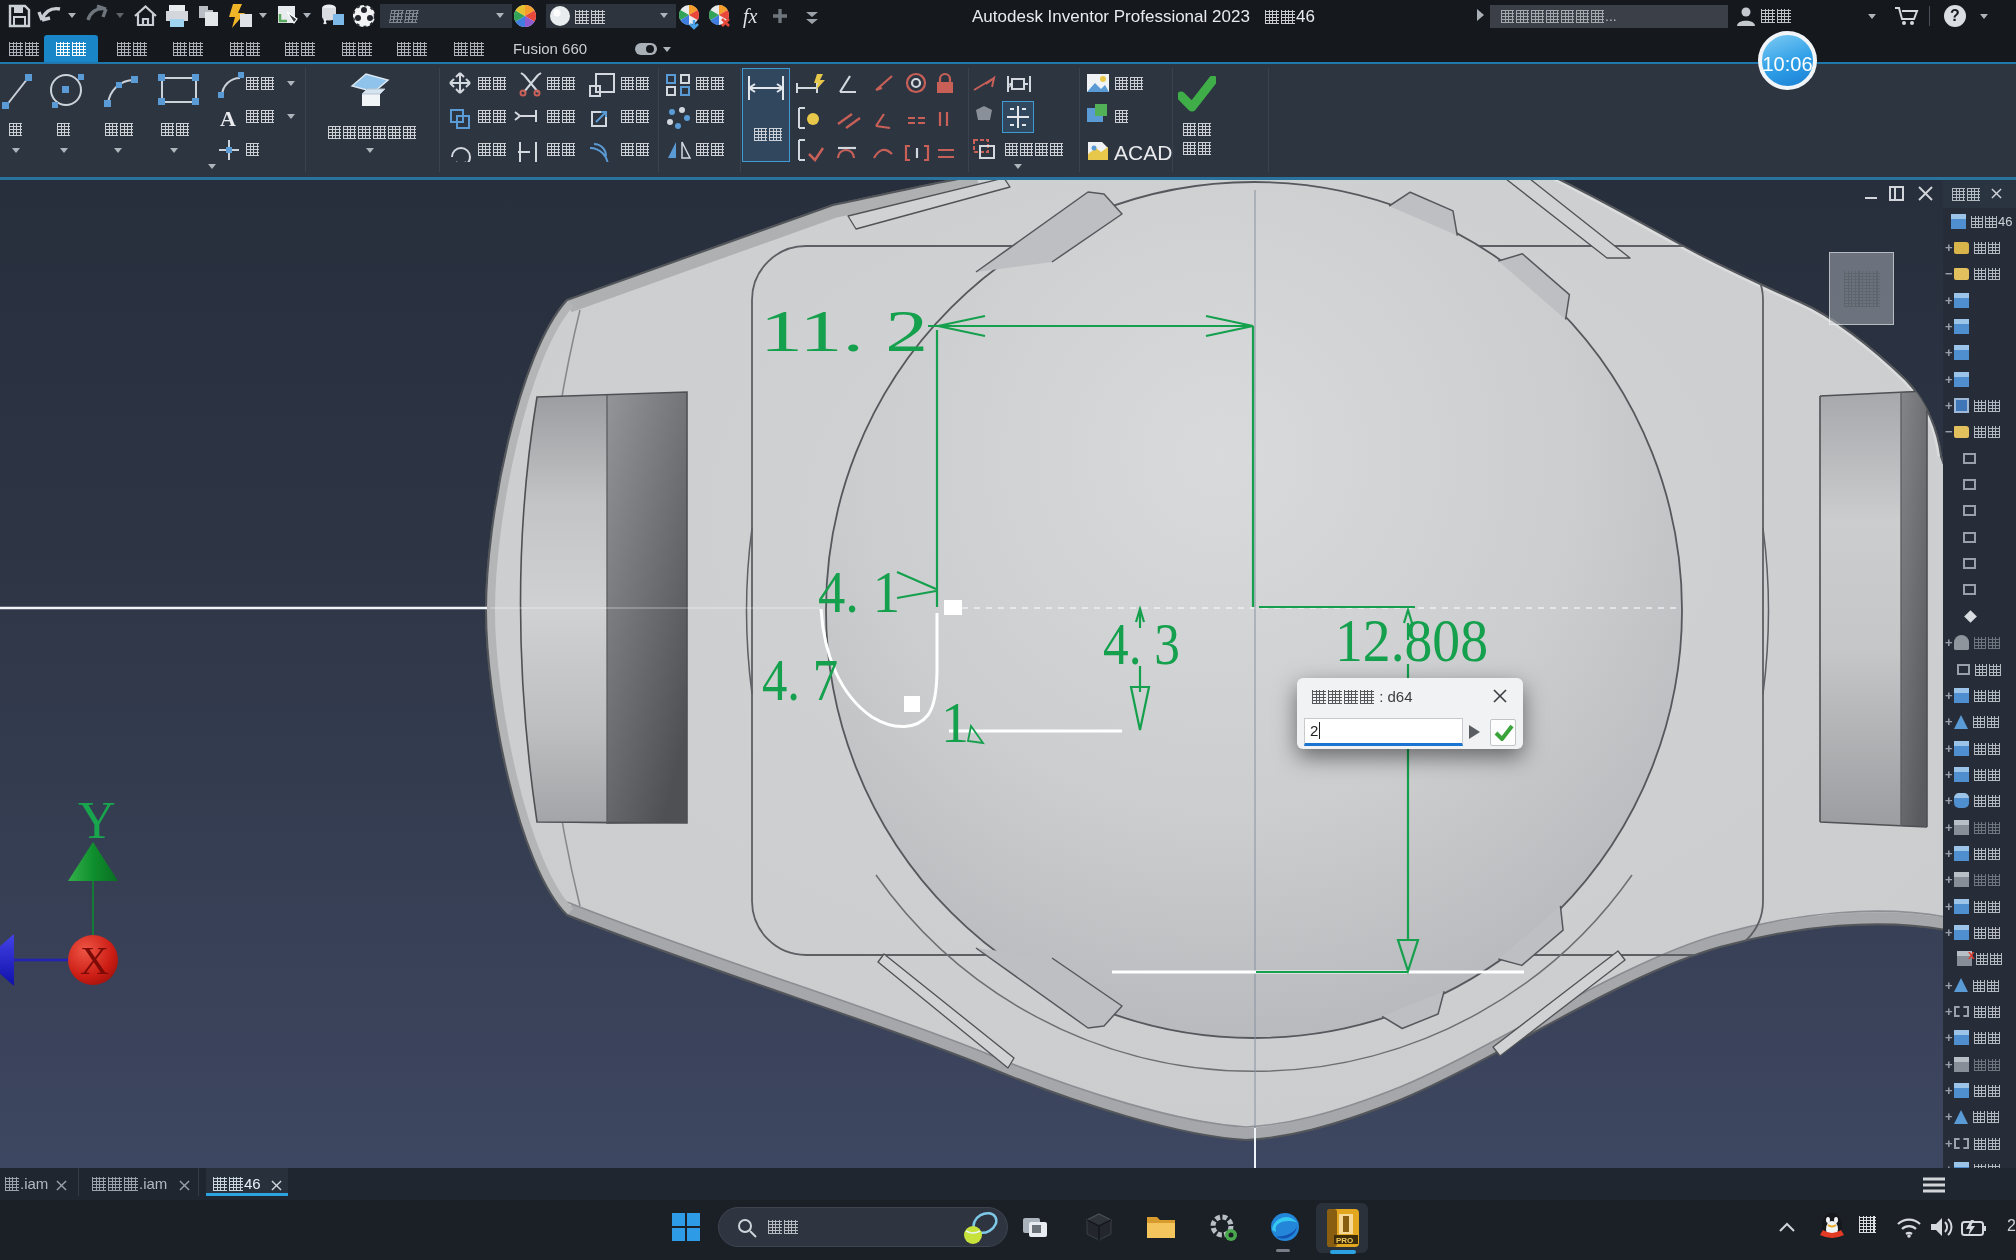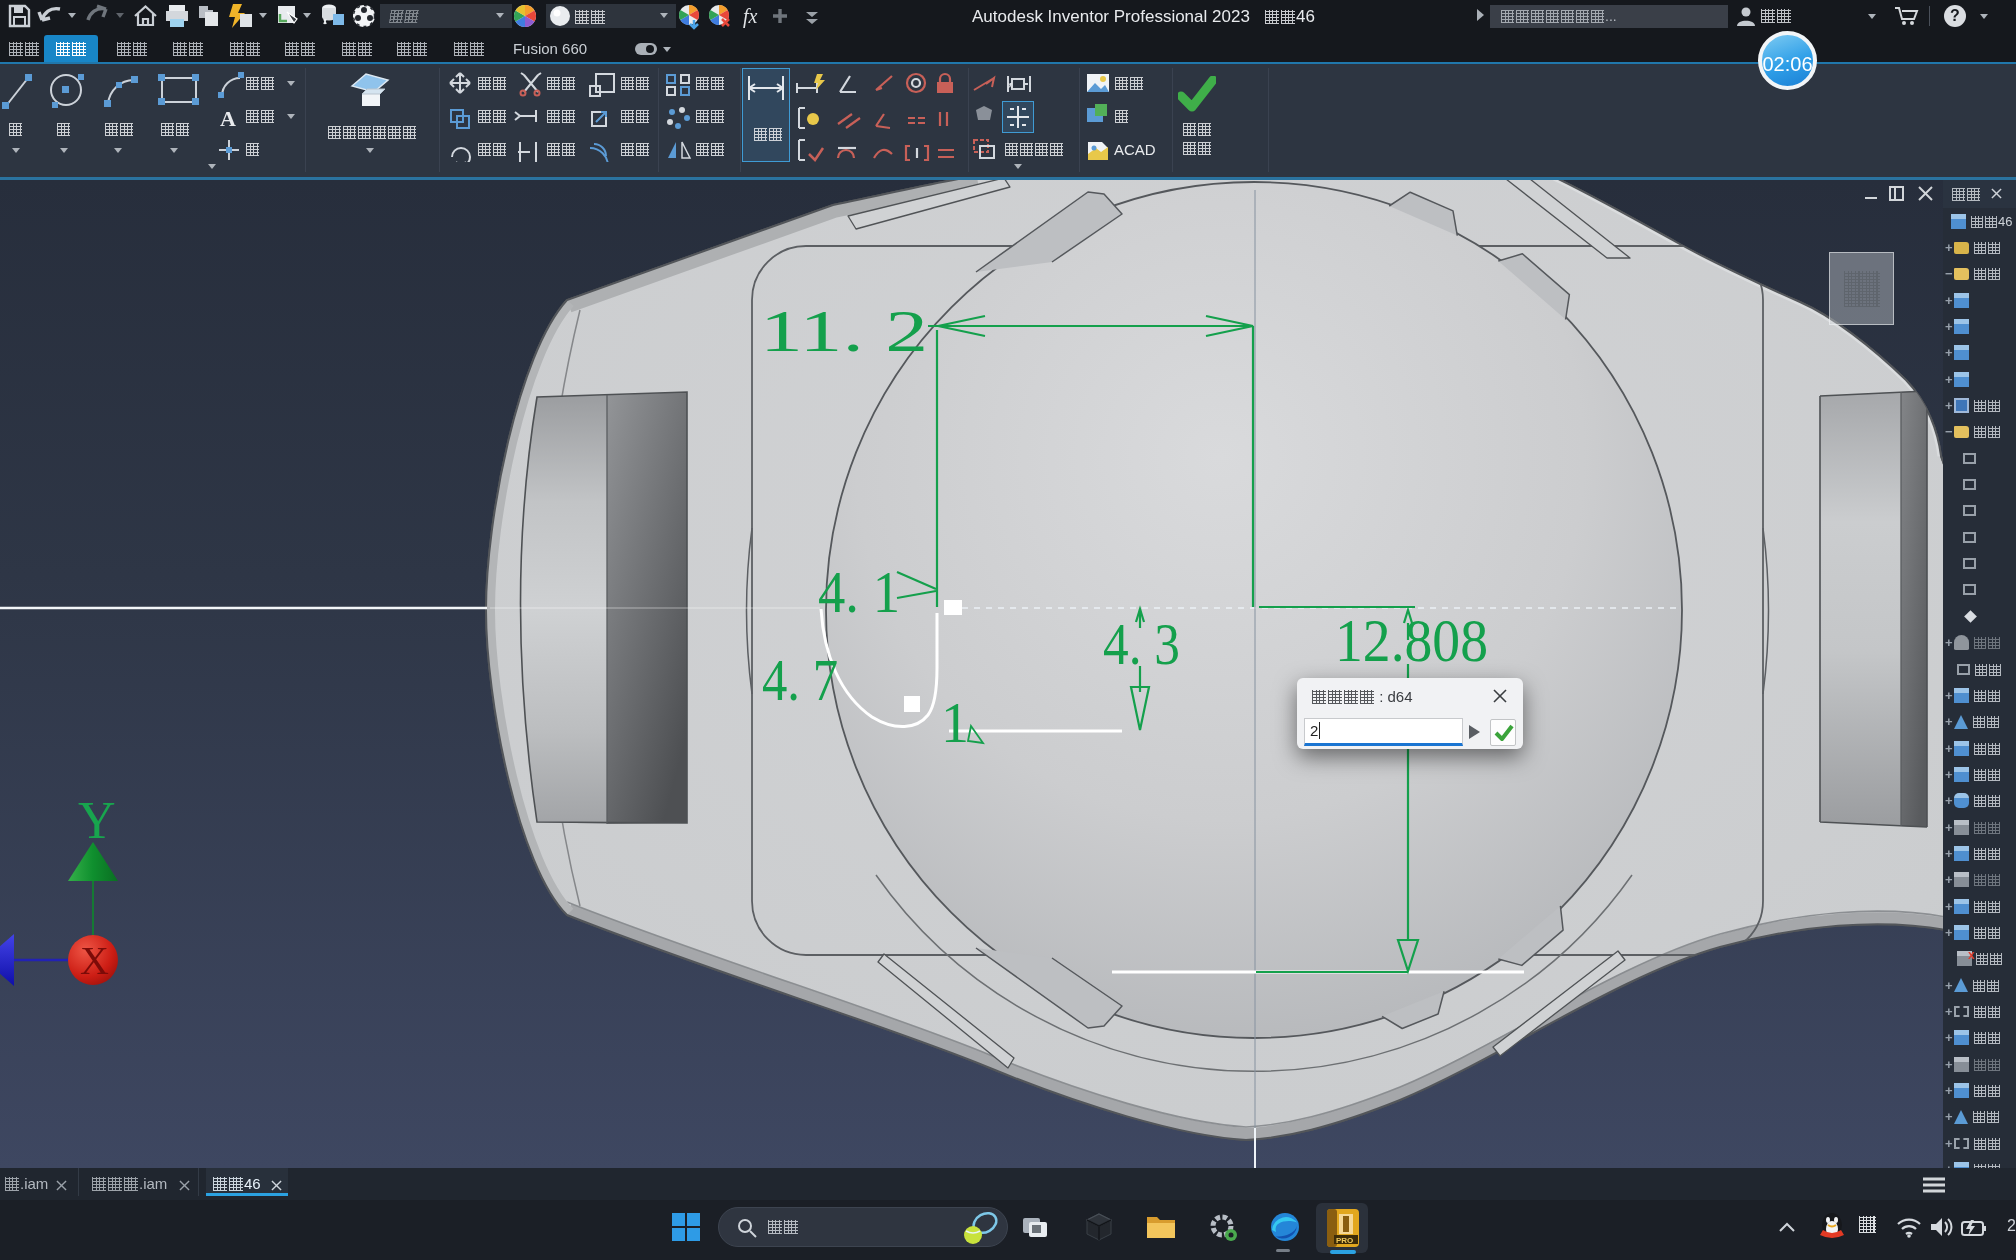--- a/index.html
+++ b/index.html
@@ -363,21 +363,21 @@
       <path d="M1,20 l8,-9 l6,6 l4,-4 l4,7 z" fill="#5b9bd5"></path>
       <circle cx="17" cy="7" r="3" fill="#e8c84a"></circle>
       <rect x="1" y="36" width="16" height="14" fill="#5b9bd5"></rect>
       <rect x="9" y="32" width="12" height="12" fill="#52b058"></rect>
       <path d="M2,70 h14 l6,6 v12 h-20 z" fill="#f0f3f6"></path>
       <path d="M2,82 l8,-6 l5,4 l7,-5 v13 h-20 z" fill="#e8c84a"></path>
       <circle cx="8" cy="76" r="2.5" fill="#5b9bd5"></circle>
     </svg>
     <div class="lbl" style="left:1114px;top:11px"><span class="c c14"></span><span class="c c14"></span></div>
     <div class="lbl" style="left:1114px;top:44px"><span class="c c14"></span></div>
-    <div class="lbl" style="left:1114px;top:77px;font-size:15px">ACAD</div>
+    <div class="lbl" style="left:1114px;top:77px;font-size:21px">ACAD</div>
 
     <svg class="abs" style="left:1178px;top:12px" width="38" height="36" viewBox="0 0 38 36">
       <path d="M3,20 L14,31 L35,4" fill="none" stroke="#3fae49" stroke-width="9" stroke-linecap="round" stroke-linejoin="round"></path>
     </svg>
     <div class="lbl" style="left:1182px;top:57px"><span class="c c14"></span><span class="c c14"></span></div>
     <div class="lbl" style="left:1182px;top:76px"><span class="c c14"></span><span class="c c14"></span></div>
   </div>
   <div id="canvas">
   <svg width="2016" height="988" viewBox="0 180 2016 988">
     <defs>
@@ -939,14 +939,14 @@
         <path d="M2,8 h5 l6,-6 v18 l-6,-6 h-5 z" fill="#d5d9de"></path>
         <path d="M16,6 a 7 7 0 0 1 0,10 M19,3 a 11 11 0 0 1 0,16" stroke="#d5d9de" stroke-width="2" fill="none"></path>
       </svg>
     <svg class="abs" style="left:1961px;top:18px" width="26" height="20" viewBox="0 0 26 20">
         <rect x="1" y="4" width="21" height="13" rx="2.5" fill="none" stroke="#d5d9de" stroke-width="2"></rect>
         <rect x="22" y="8" width="3" height="5" fill="#d5d9de"></rect>
         <path d="M10,2 l-5,9 h4 l-2,7 l7,-10 h-4 l3,-6 z" fill="#d5d9de"></path>
       </svg>
     <div class="abs" style="left:2007px;top:17px;color:#cdd2d8;font-size:16px">2</div>
   </div>
-  <div id="timer">02:06</div>
+  <div id="timer">10:06</div>
 </div>
 
 </body></html>

